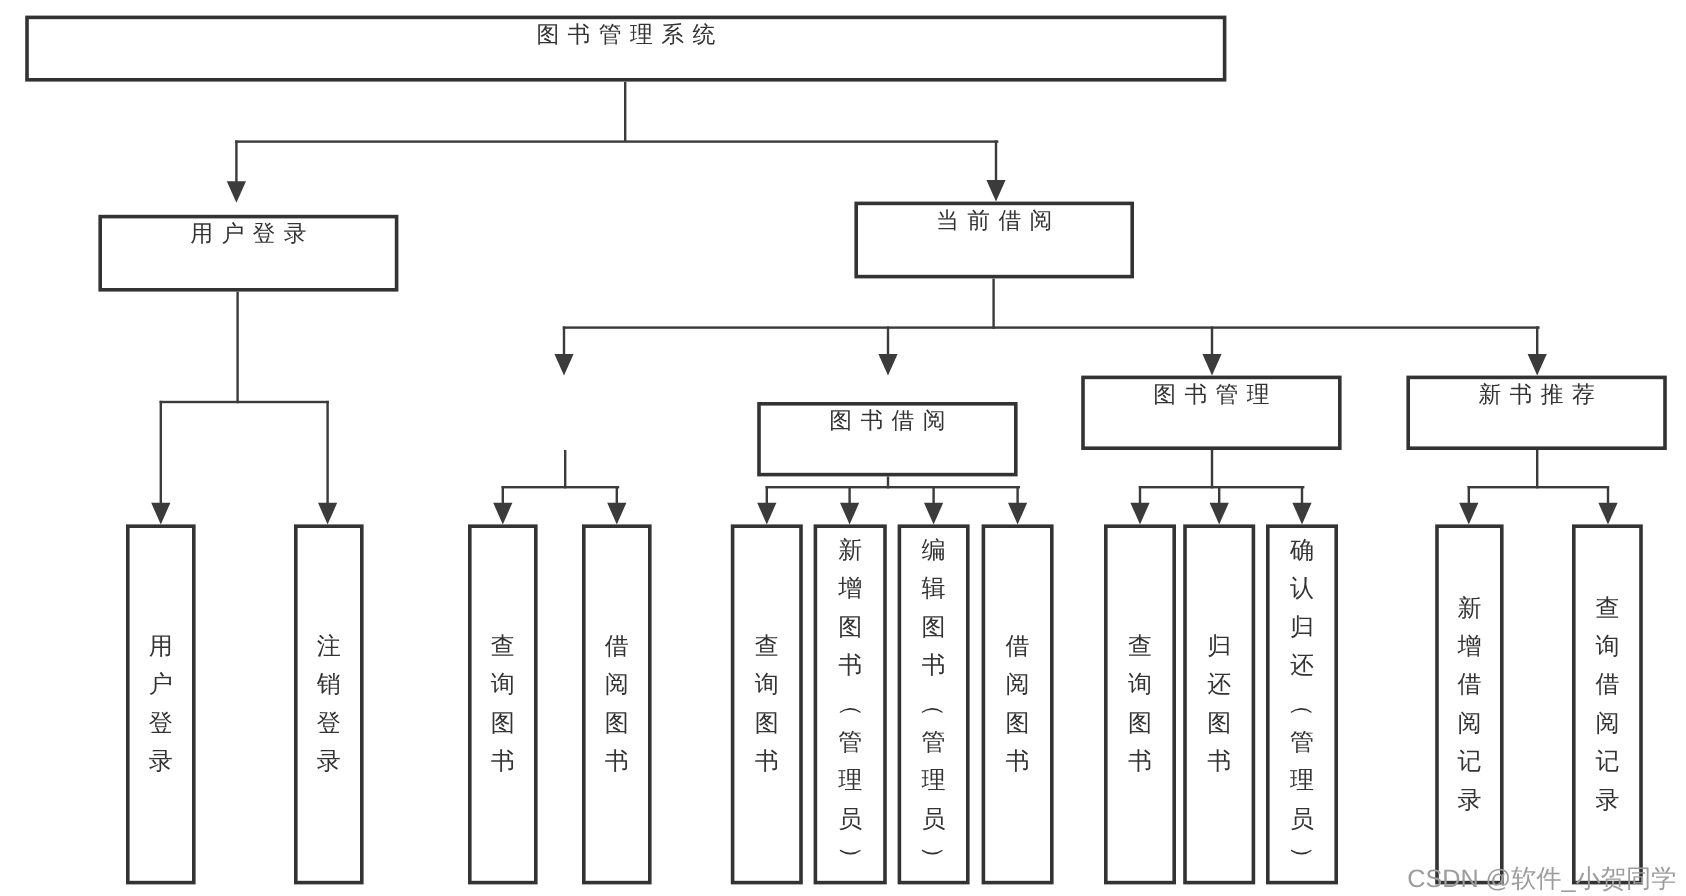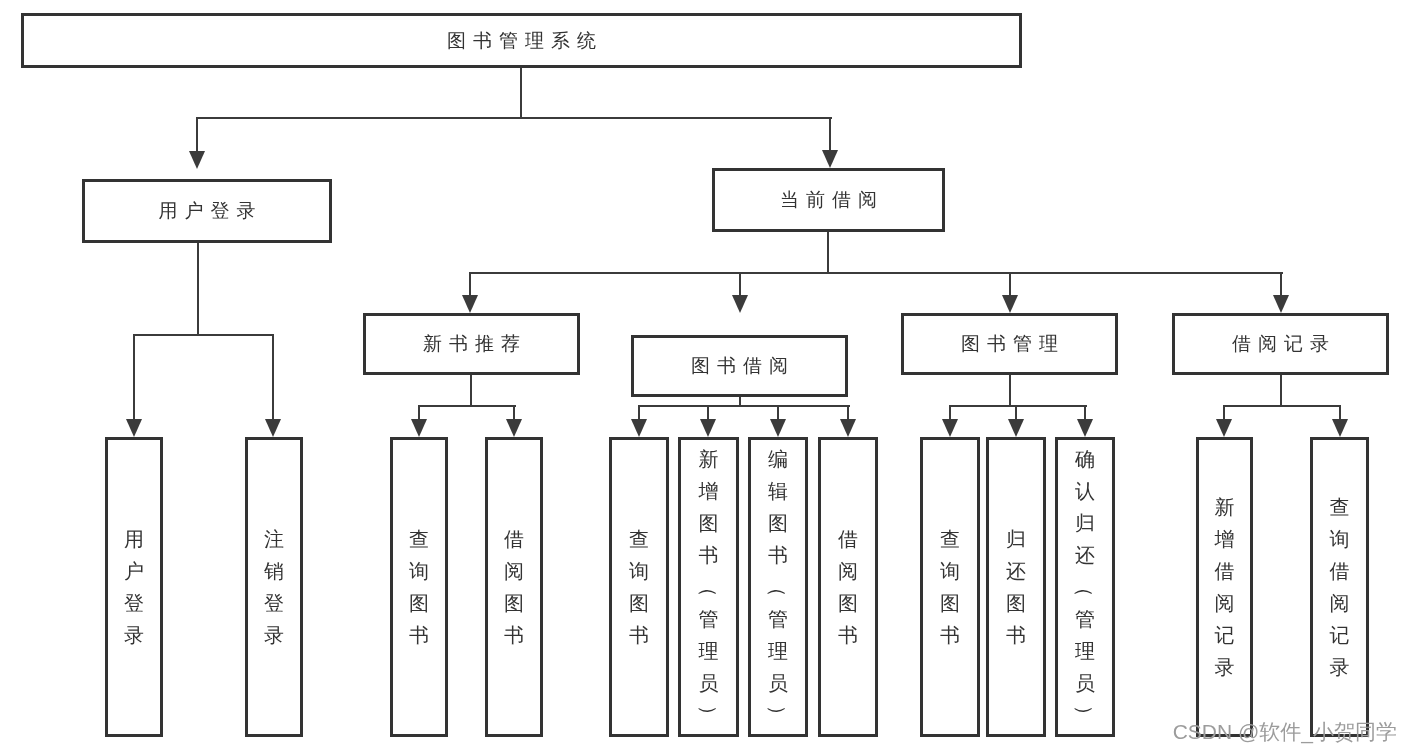--- a/index.html
+++ b/index.html
@@ -11,21 +11,20 @@
     font-family: "Liberation Sans", sans-serif;
     overflow: hidden;
   }
   
   .hbox {
     position: absolute;
     box-sizing: border-box;
     border: 3px solid #333333;
     background: #ffffff;
     display: flex;
-    align-items: center;
     justify-content: center;
   }
   .hlabel {
     font-size: 19px;
     letter-spacing: 7px;
     padding-left: 7px;
     color: #333333;
     white-space: nowrap;
   }
   
@@ -138,31 +137,28 @@
     <span class="hlabel">图书管理系统</span>
   </div>
 
   <div class="hbox" style="left:82px;top:179px;width:250px;height:64px;font-family:Liberation Serif, serif;">
     <span class="hlabel">用户登录</span>
   </div>
   <div class="hbox" style="left:712px;top:168px;width:233px;height:64px;">
     <span class="hlabel">当前借阅</span>
   </div>
 
-  <div class="hbox" style="left:363px;top:313px;width:217px;height:62px;">
-    <span class="hlabel">新书推荐</span>
-  </div>
   <div class="hbox" style="left:631px;top:313px;width:217px;height:62px;margin-top:22px;">
     <span class="hlabel">图书借阅</span>
   </div>
   <div class="hbox" style="left:901px;top:313px;width:217px;height:62px;">
     <span class="hlabel">图书管理</span>
   </div>
   <div class="hbox" style="left:1172px;top:313px;width:217px;height:62px;">
-    <span class="hlabel">借阅记录</span>
+    <span class="hlabel">新书推荐</span>
   </div>
 
   <div class="leaf" style="left:105px;top:437px;width:58px;height:300px;">
     <span class="vtext">
         <span>用</span>
         <span>户</span>
         <span>登</span>
         <span>录</span>
       </span>
   </div>

